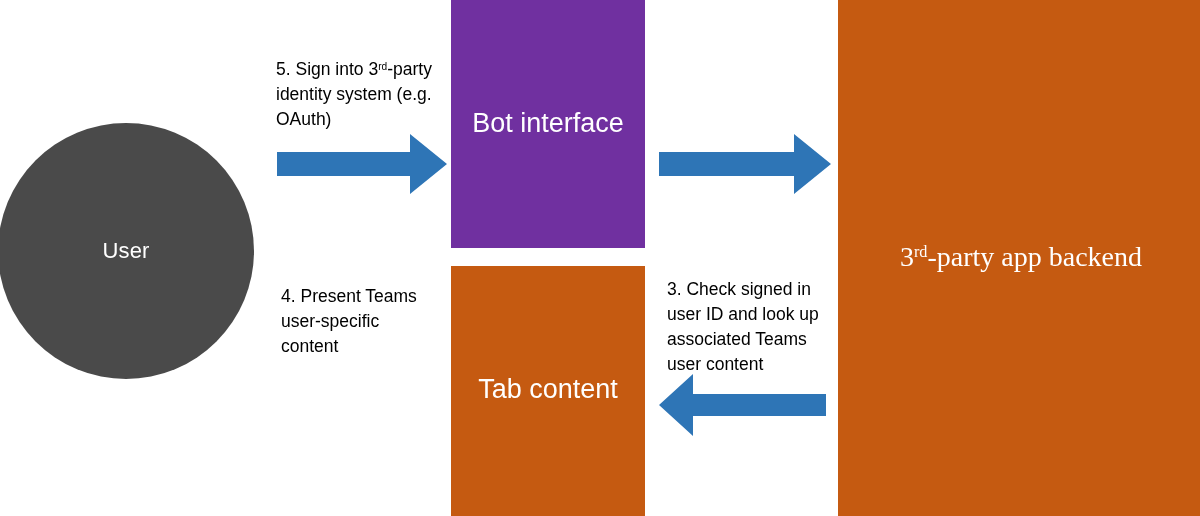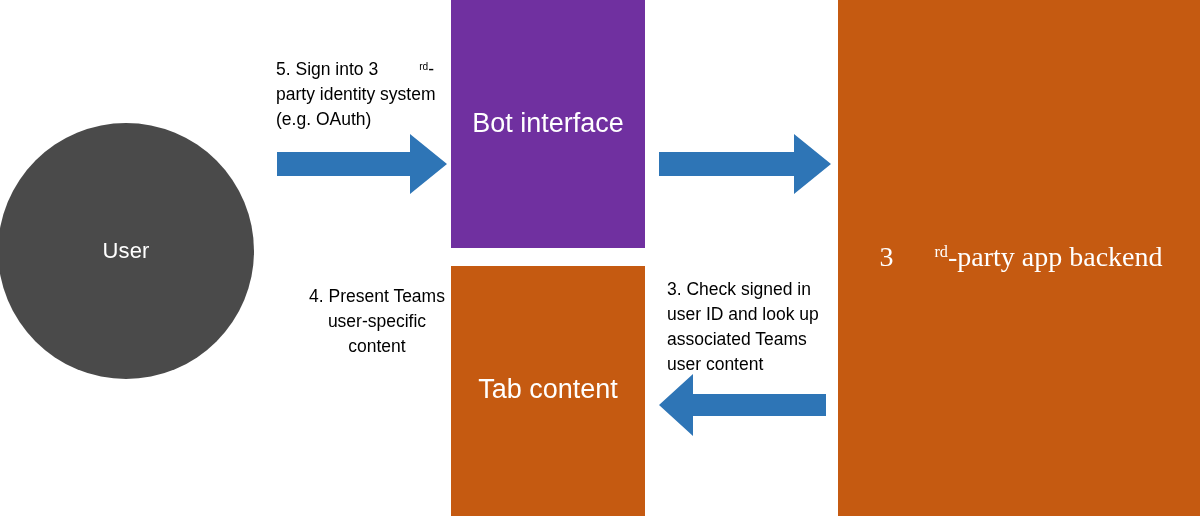--- a/index.html
+++ b/index.html
@@ -82,21 +82,20 @@
   .box-backend .shape-label {
     font-size: 28px;
     margin-top: -2px;
     font-family: Liberation Serif, serif;
   }
   sup {
     font-size: 0.58em;
     vertical-align: baseline;
     position: relative;
     top: -0.52em;
-    margin-left: 41px;
   }
   
   .arrow {
     position: absolute;
   }
   .arrow svg {
     display: block;
   }
   .arrow-1 { left: 277px; top: 134px; width: 170px; height: 60px; }
   .arrow-2 { left: 659px; top: 134px; width: 172px; height: 60px; }
@@ -105,21 +104,21 @@
   .caption {
     position: absolute;
     color: #000000;
     font-size: 17.5px;
     line-height: 1.42;
     white-space: pre-line;
   }
   .caption-1 { left: 276px; top: 57px;  width: 180px; }
   .caption-2 { left: 667px; top: 57px;  width: 180px; }
   .caption-3 { left: 667px; top: 277px; width: 165px; }
-  .caption-4 { left: 297px; top: 284px; width: 160px; text-align: center; }
+  .caption-4 { left: 281px; top: 284px; width: 160px; }
 </style>
 </head>
 <body>
 
 <div id="canvas">
 
   <div class="shape user-circle">
     <span class="shape-label">User</span>
   </div>
 

